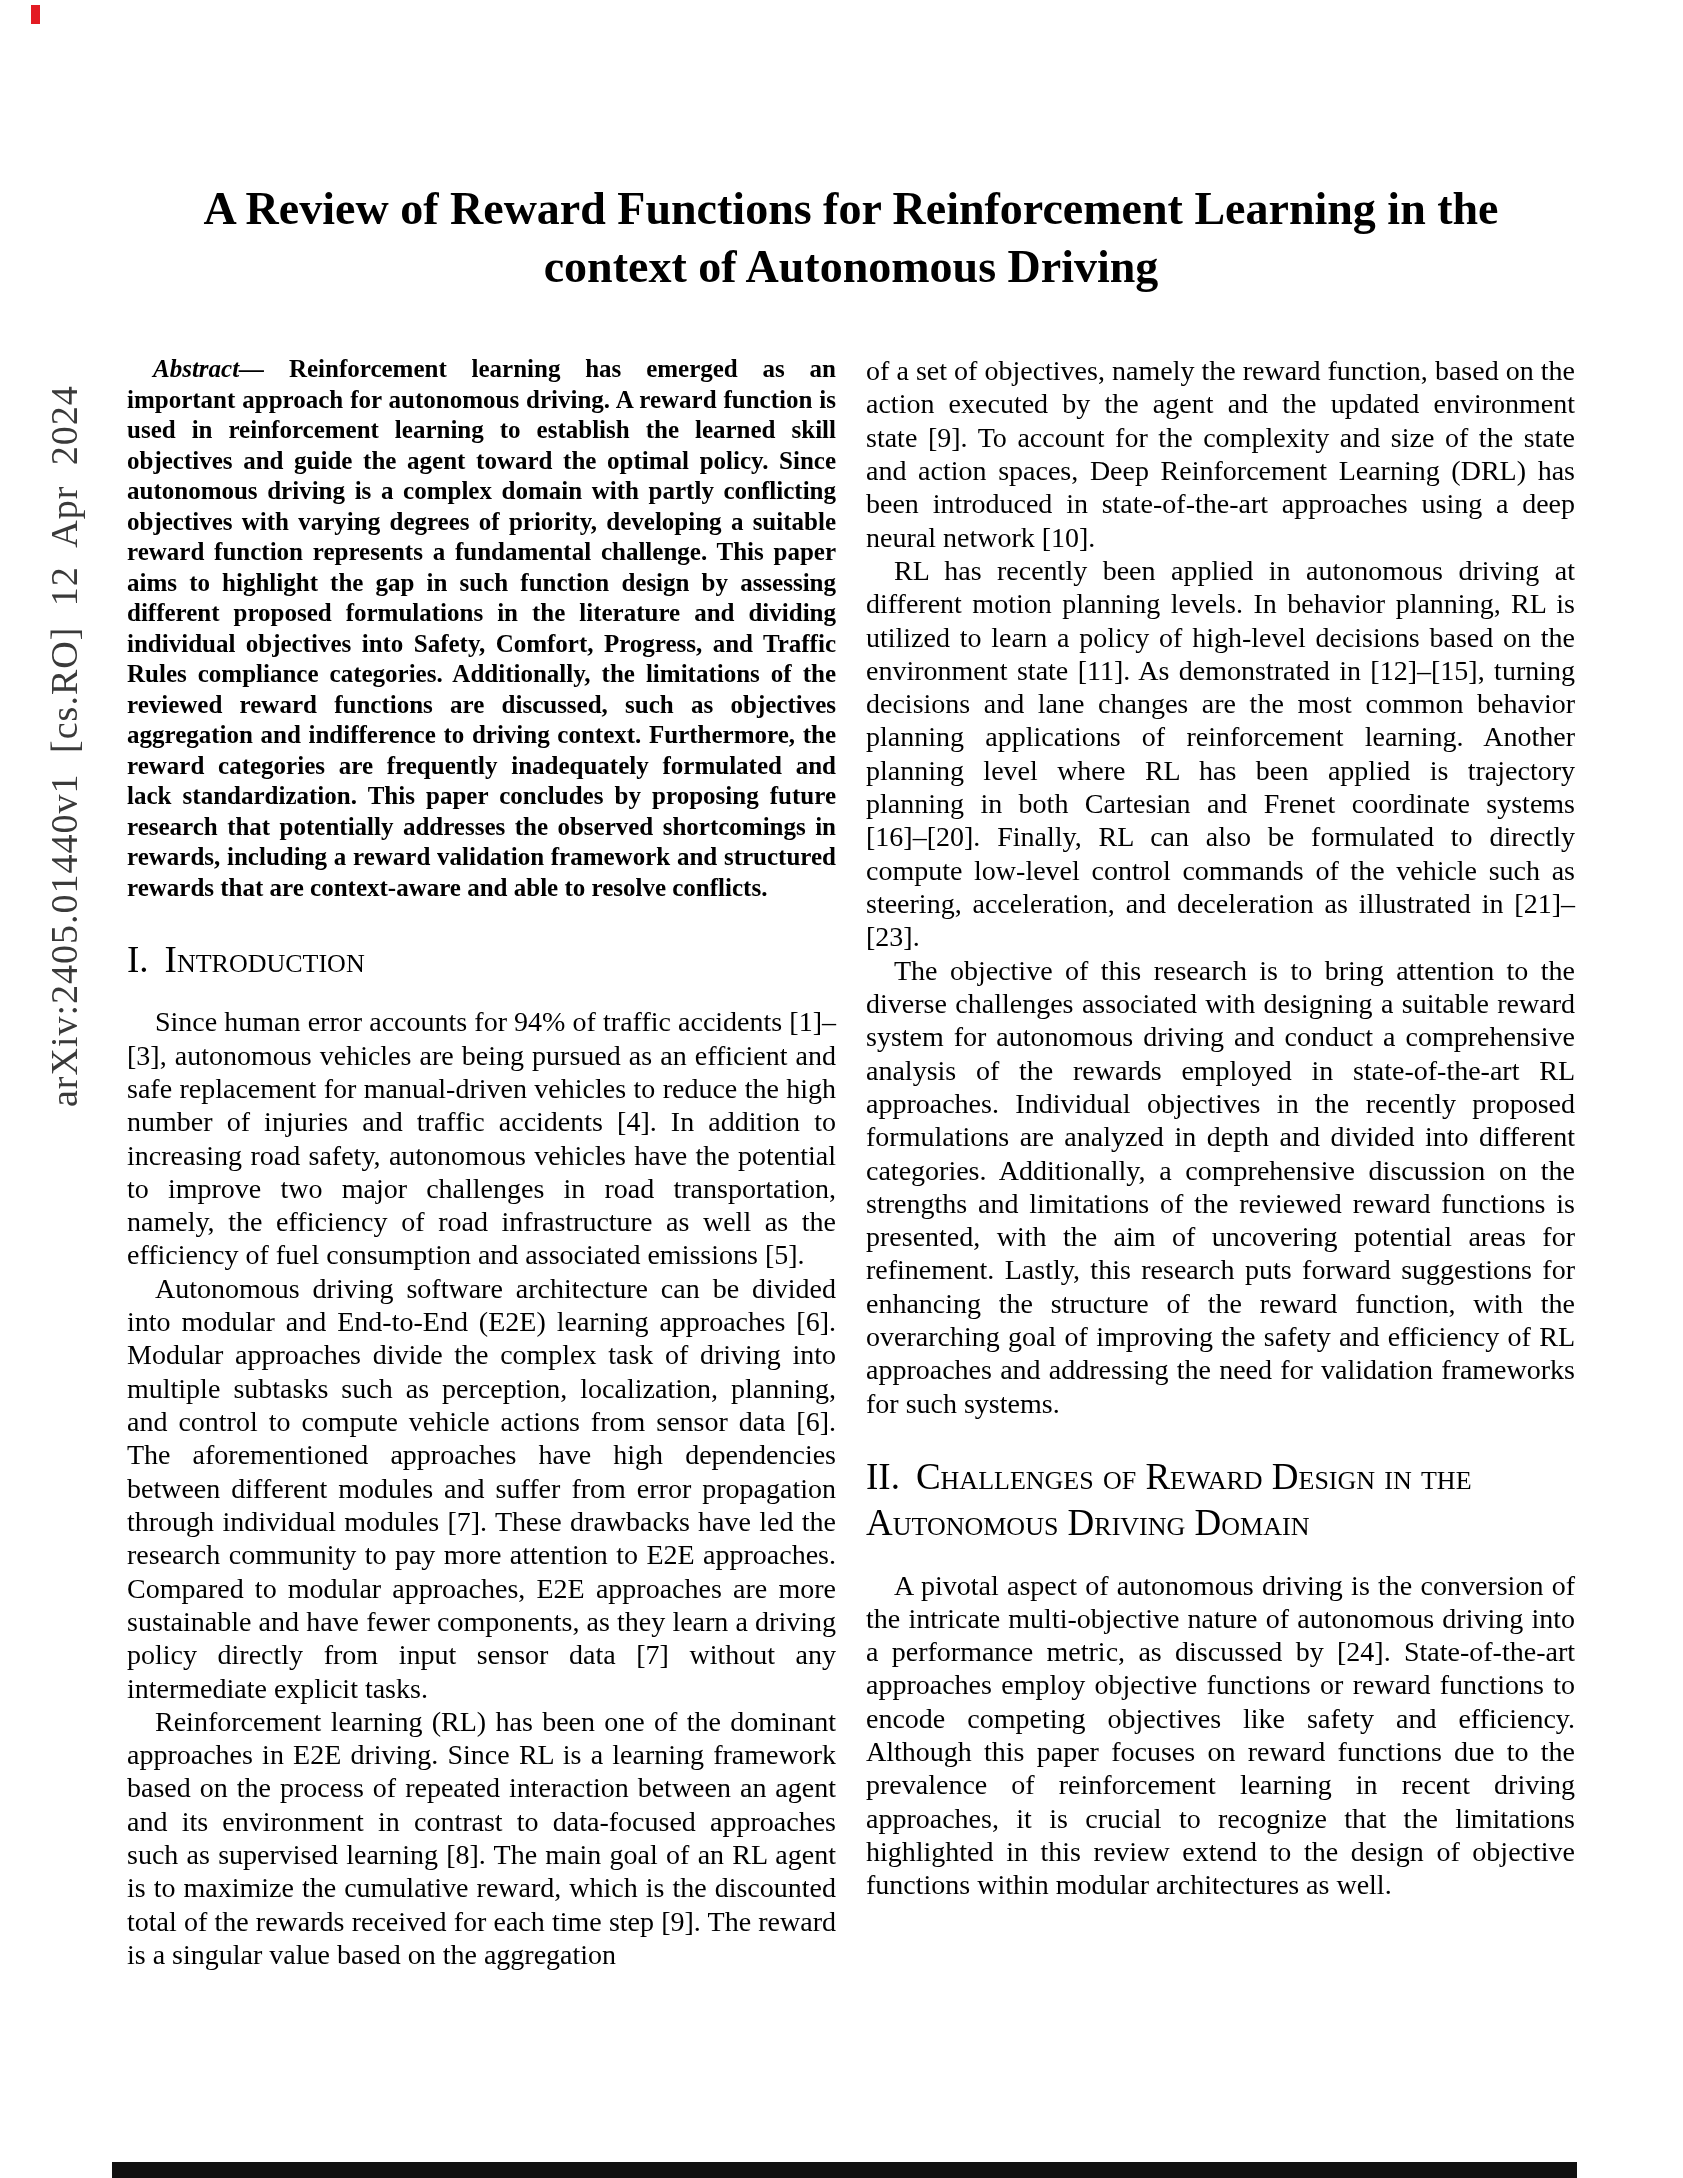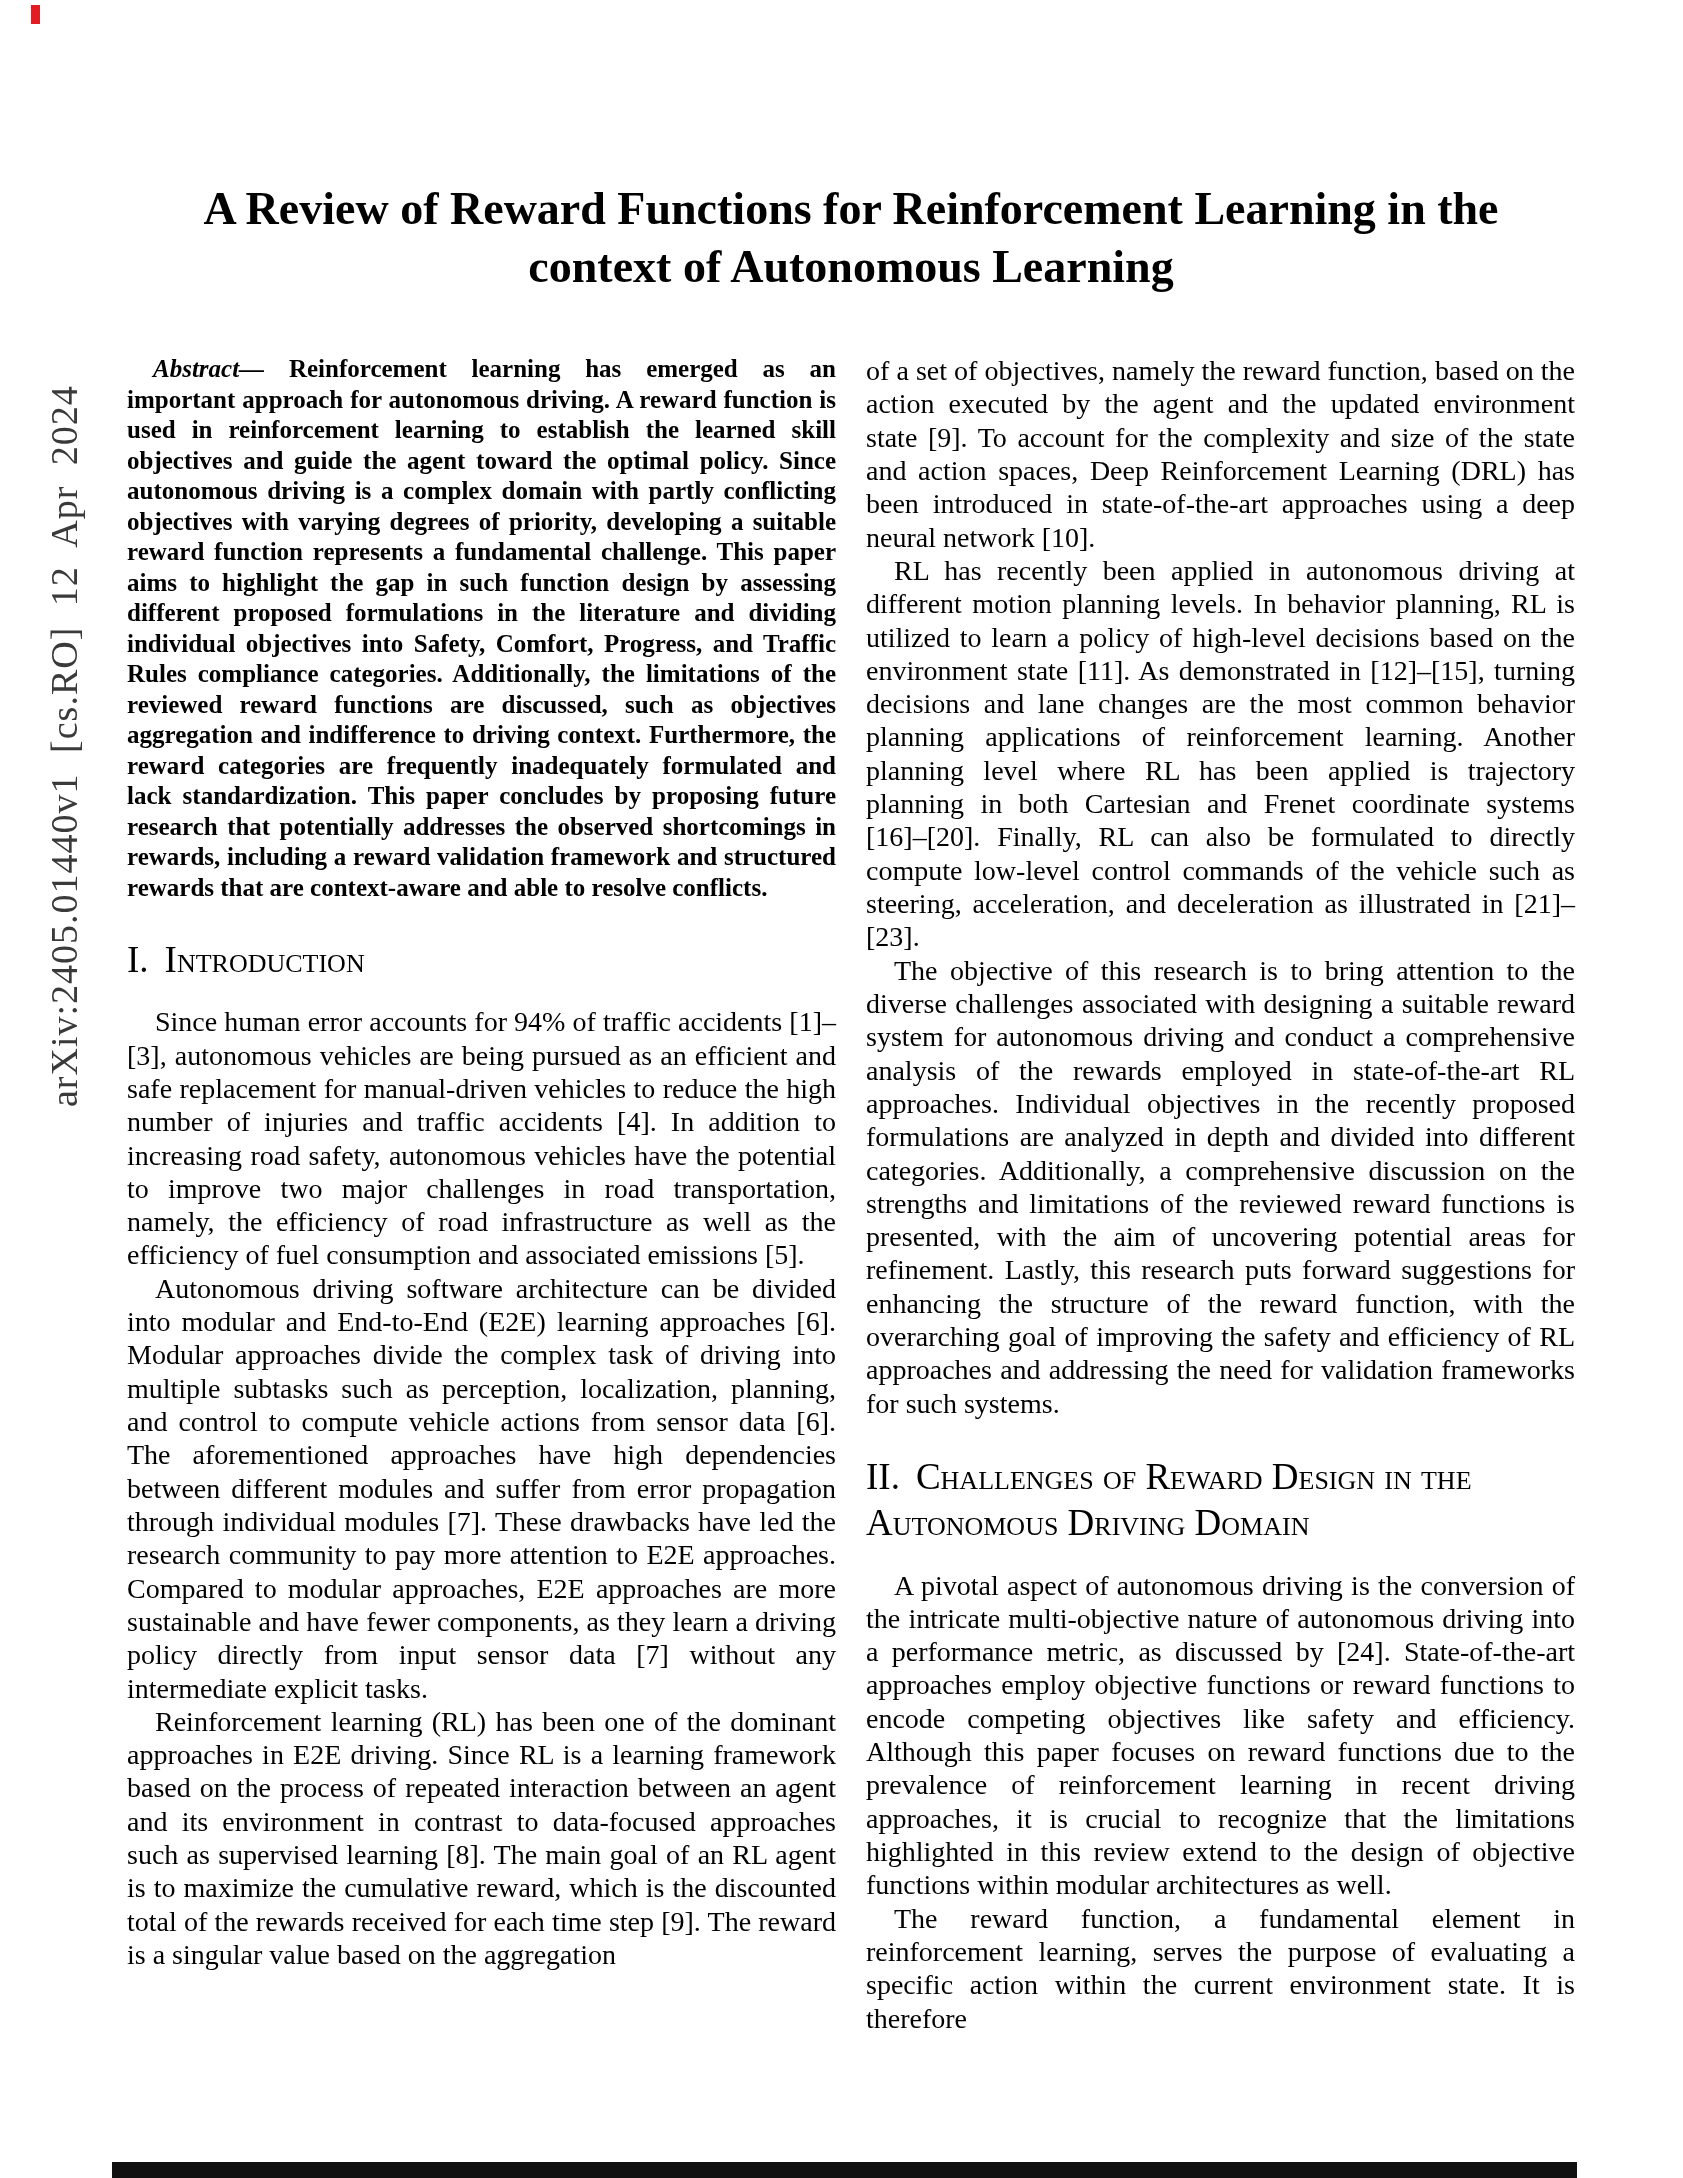--- a/index.html
+++ b/index.html
@@ -114,21 +114,21 @@
 <div class="page">
 
   <div class="artifact-mark"></div>
 
   <div class="arxiv-stamp">arXiv:2405.01440v1  [cs.RO]  12 Apr 2024</div>
 
   <div class="content">
 
     <h1 class="title">
       <div>A Review of Reward Functions for Reinforcement Learning in the</div>
-      <div>context of Autonomous Learning</div>
+      <div>context of Autonomous Driving</div>
     </h1>
 
 
     <div class="columns">
 
       <div class="col">
         <p class="abstract"><span class="abstract-label">Abstract—</span> <span>Reinforcement learning has emerged as an important approach for autonomous driving. A reward function is used in reinforcement learning to establish the learned skill objectives and guide the agent toward the optimal policy. Since autonomous driving is a complex domain with partly conflicting objectives with varying degrees of priority, developing a suitable reward function represents a fundamental challenge. This paper aims to highlight the gap in such function design by assessing different proposed formulations in the literature and dividing individual objectives into Safety, Comfort, Progress, and Traffic Rules compliance categories. Additionally, the limitations of the reviewed reward functions are discussed, such as objectives aggregation and indifference to driving context. Furthermore, the reward categories are frequently inadequately formulated and lack standardization. This paper concludes by proposing future research that potentially addresses the observed shortcomings in rewards, including a reward validation framework and structured rewards that are context-aware and able to resolve conflicts.</span></p>
 
         <h2 class="section-heading"><span class="section-number">I.</span><span>Introduction</span></h2>
 
@@ -143,21 +143,20 @@
         <div>
             <p class="para noindent">of a set of objectives, namely the reward function, based on the action executed by the agent and the updated environment state [9]. To account for the complexity and size of the state and action spaces, Deep Reinforcement Learning (DRL) has been introduced in state-of-the-art approaches using a deep neural network [10].</p>
             <p class="para">RL has recently been applied in autonomous driving at different motion planning levels. In behavior planning, RL is utilized to learn a policy of high-level decisions based on the environment state [11]. As demonstrated in [12]–[15], turning decisions and lane changes are the most common behavior planning applications of reinforcement learning. Another planning level where RL has been applied is trajectory planning in both Cartesian and Frenet coordinate systems [16]–[20]. Finally, RL can also be formulated to directly compute low-level control commands of the vehicle such as steering, acceleration, and deceleration as illustrated in [21]–[23].</p>
             <p class="para">The objective of this research is to bring attention to the diverse challenges associated with designing a suitable reward system for autonomous driving and conduct a comprehensive analysis of the rewards employed in state-of-the-art RL approaches. Individual objectives in the recently proposed formulations are analyzed in depth and divided into different categories. Additionally, a comprehensive discussion on the strengths and limitations of the reviewed reward functions is presented, with the aim of uncovering potential areas for refinement. Lastly, this research puts forward suggestions for enhancing the structure of the reward function, with the overarching goal of improving the safety and efficiency of RL approaches and addressing the need for validation frameworks for such systems.</p>
           </div>
 
         <h2 class="section-heading"><span class="section-number">II.</span><span>Challenges of Reward Design in the Autonomous Driving Domain</span></h2>
 
         <div>
             <p class="para">A pivotal aspect of autonomous driving is the conversion of the intricate multi-objective nature of autonomous driving into a performance metric, as discussed by [24]. State-of-the-art approaches employ objective functions or reward functions to encode competing objectives like safety and efficiency. Although this paper focuses on reward functions due to the prevalence of reinforcement learning in recent driving approaches, it is crucial to recognize that the limitations highlighted in this review extend to the design of objective functions within modular architectures as well.</p>
-            <p class="para">The reward function, a fundamental element in reinforcement learning, serves the purpose of evaluating a specific action within the current environment state. It is therefore</p>
           </div>
       </div>
 
     </div>
   </div>
 
   <div class="next-page-edge"></div>
 
 </div>
 

